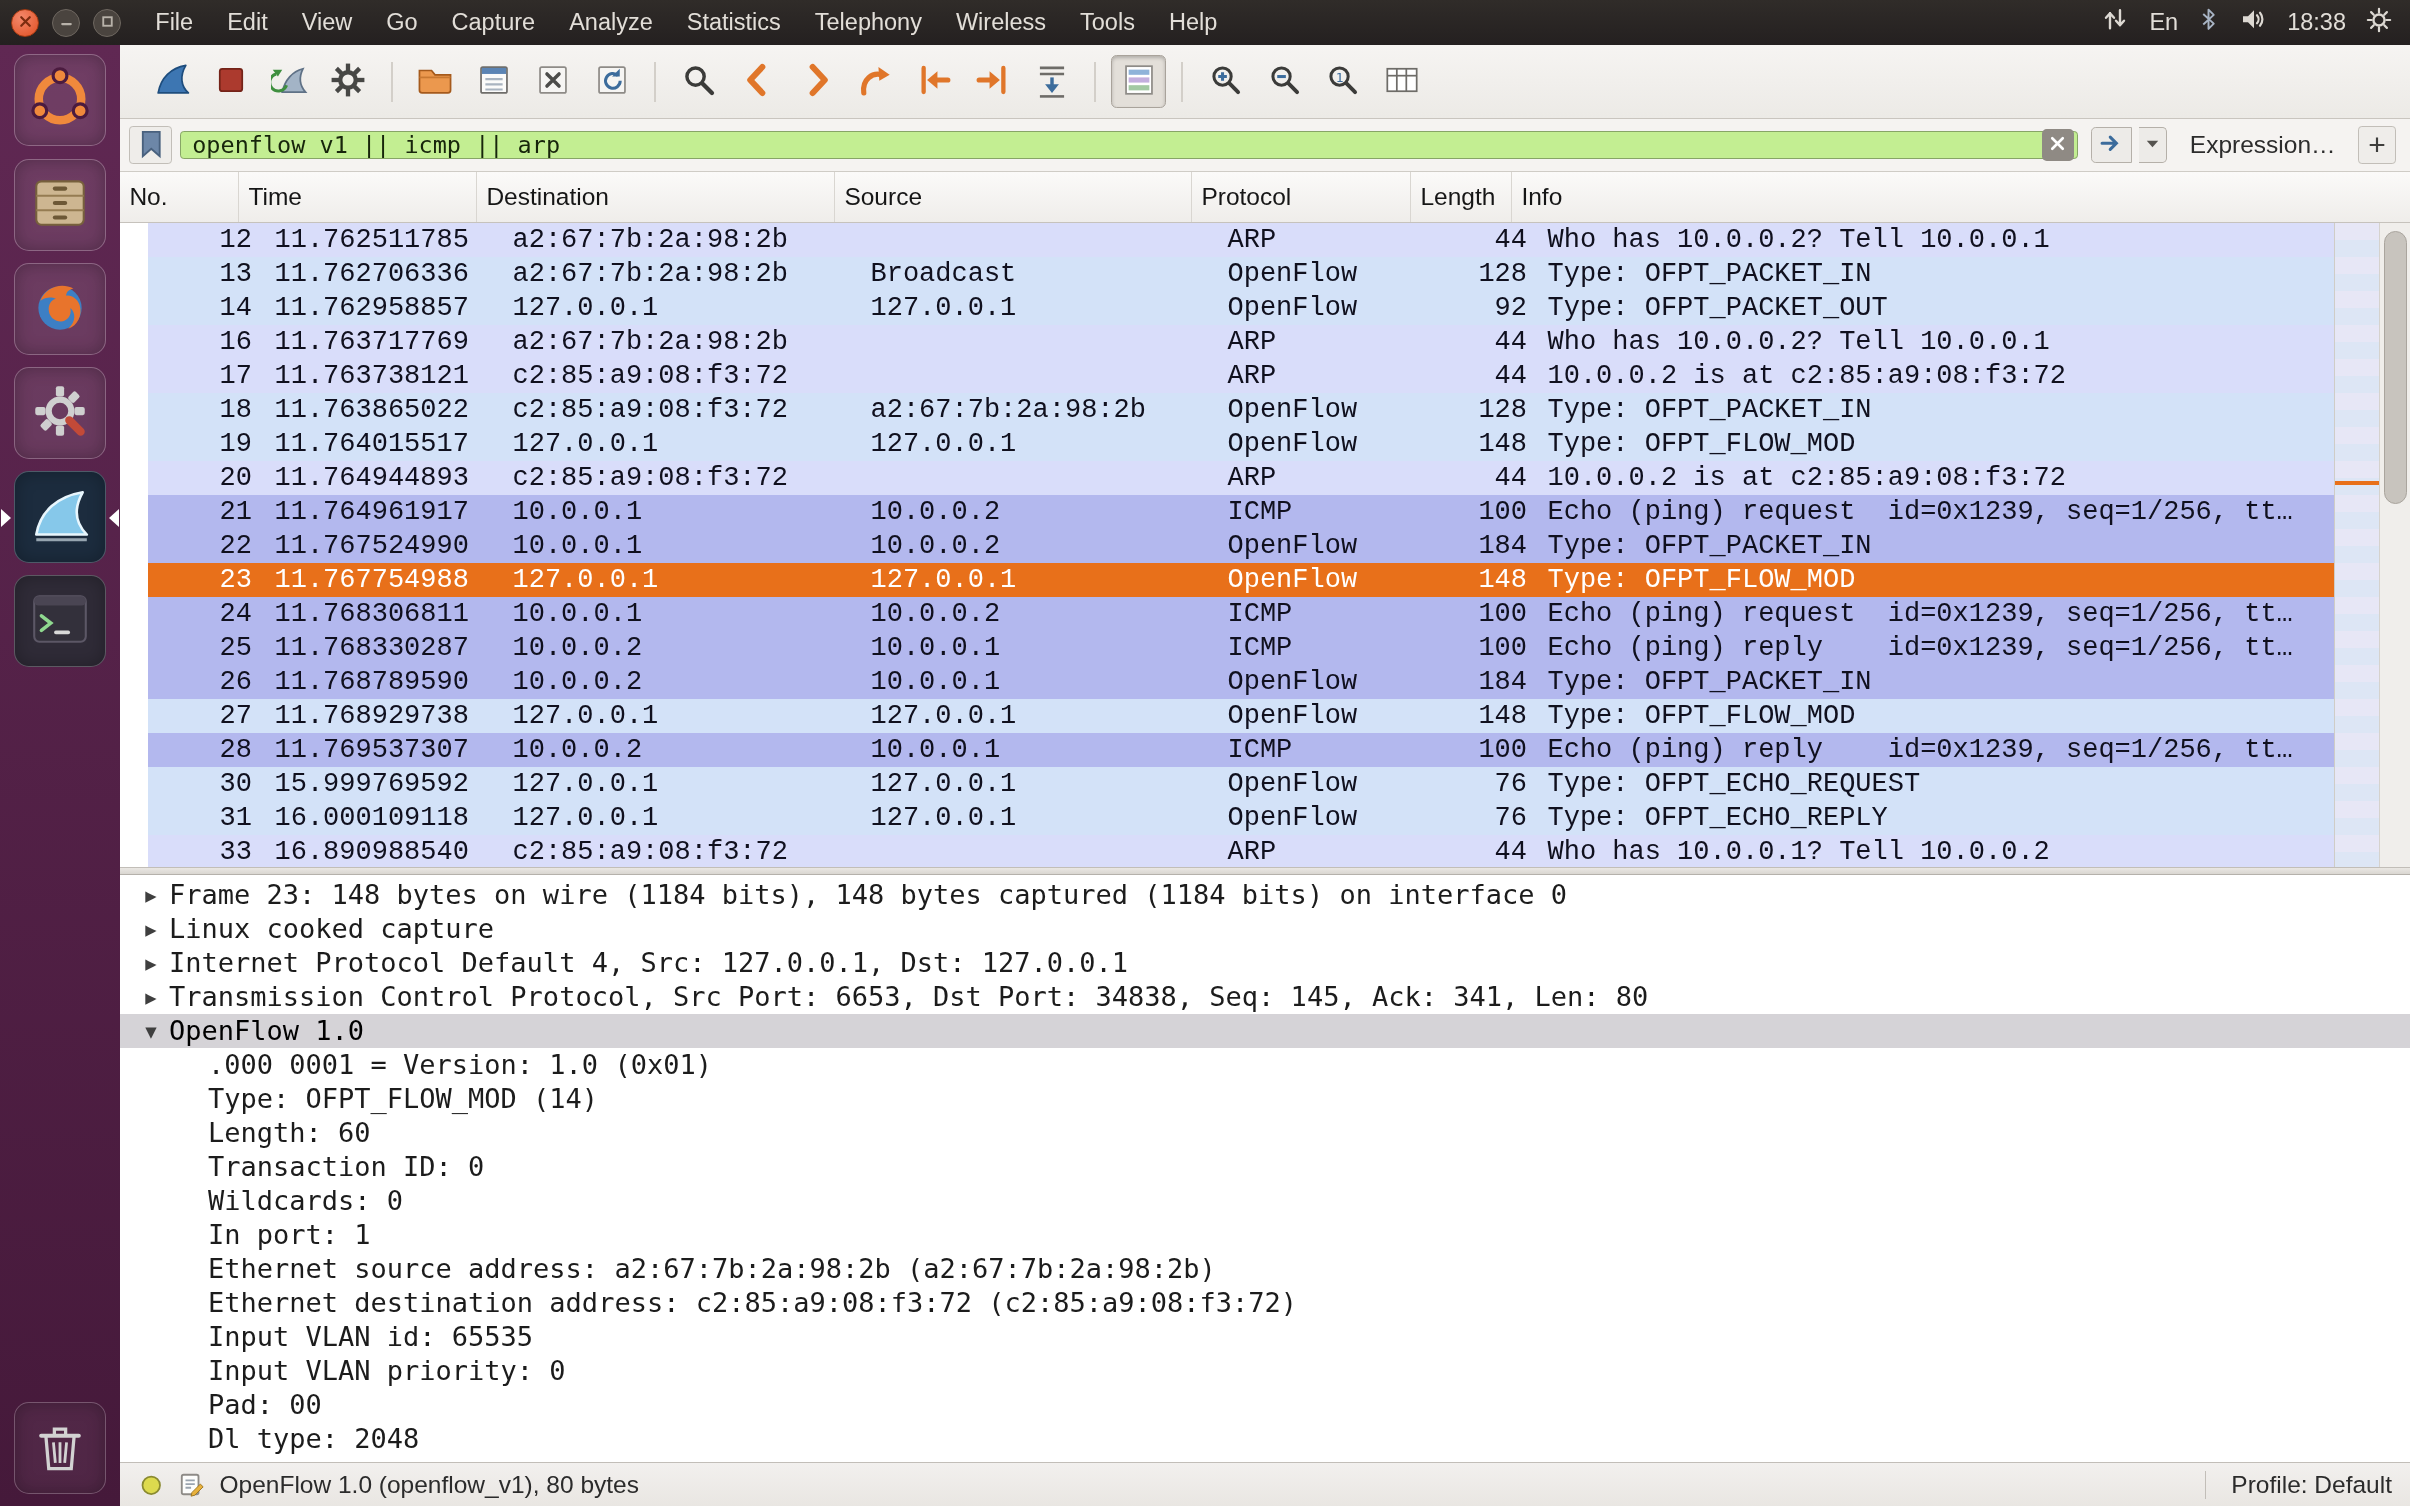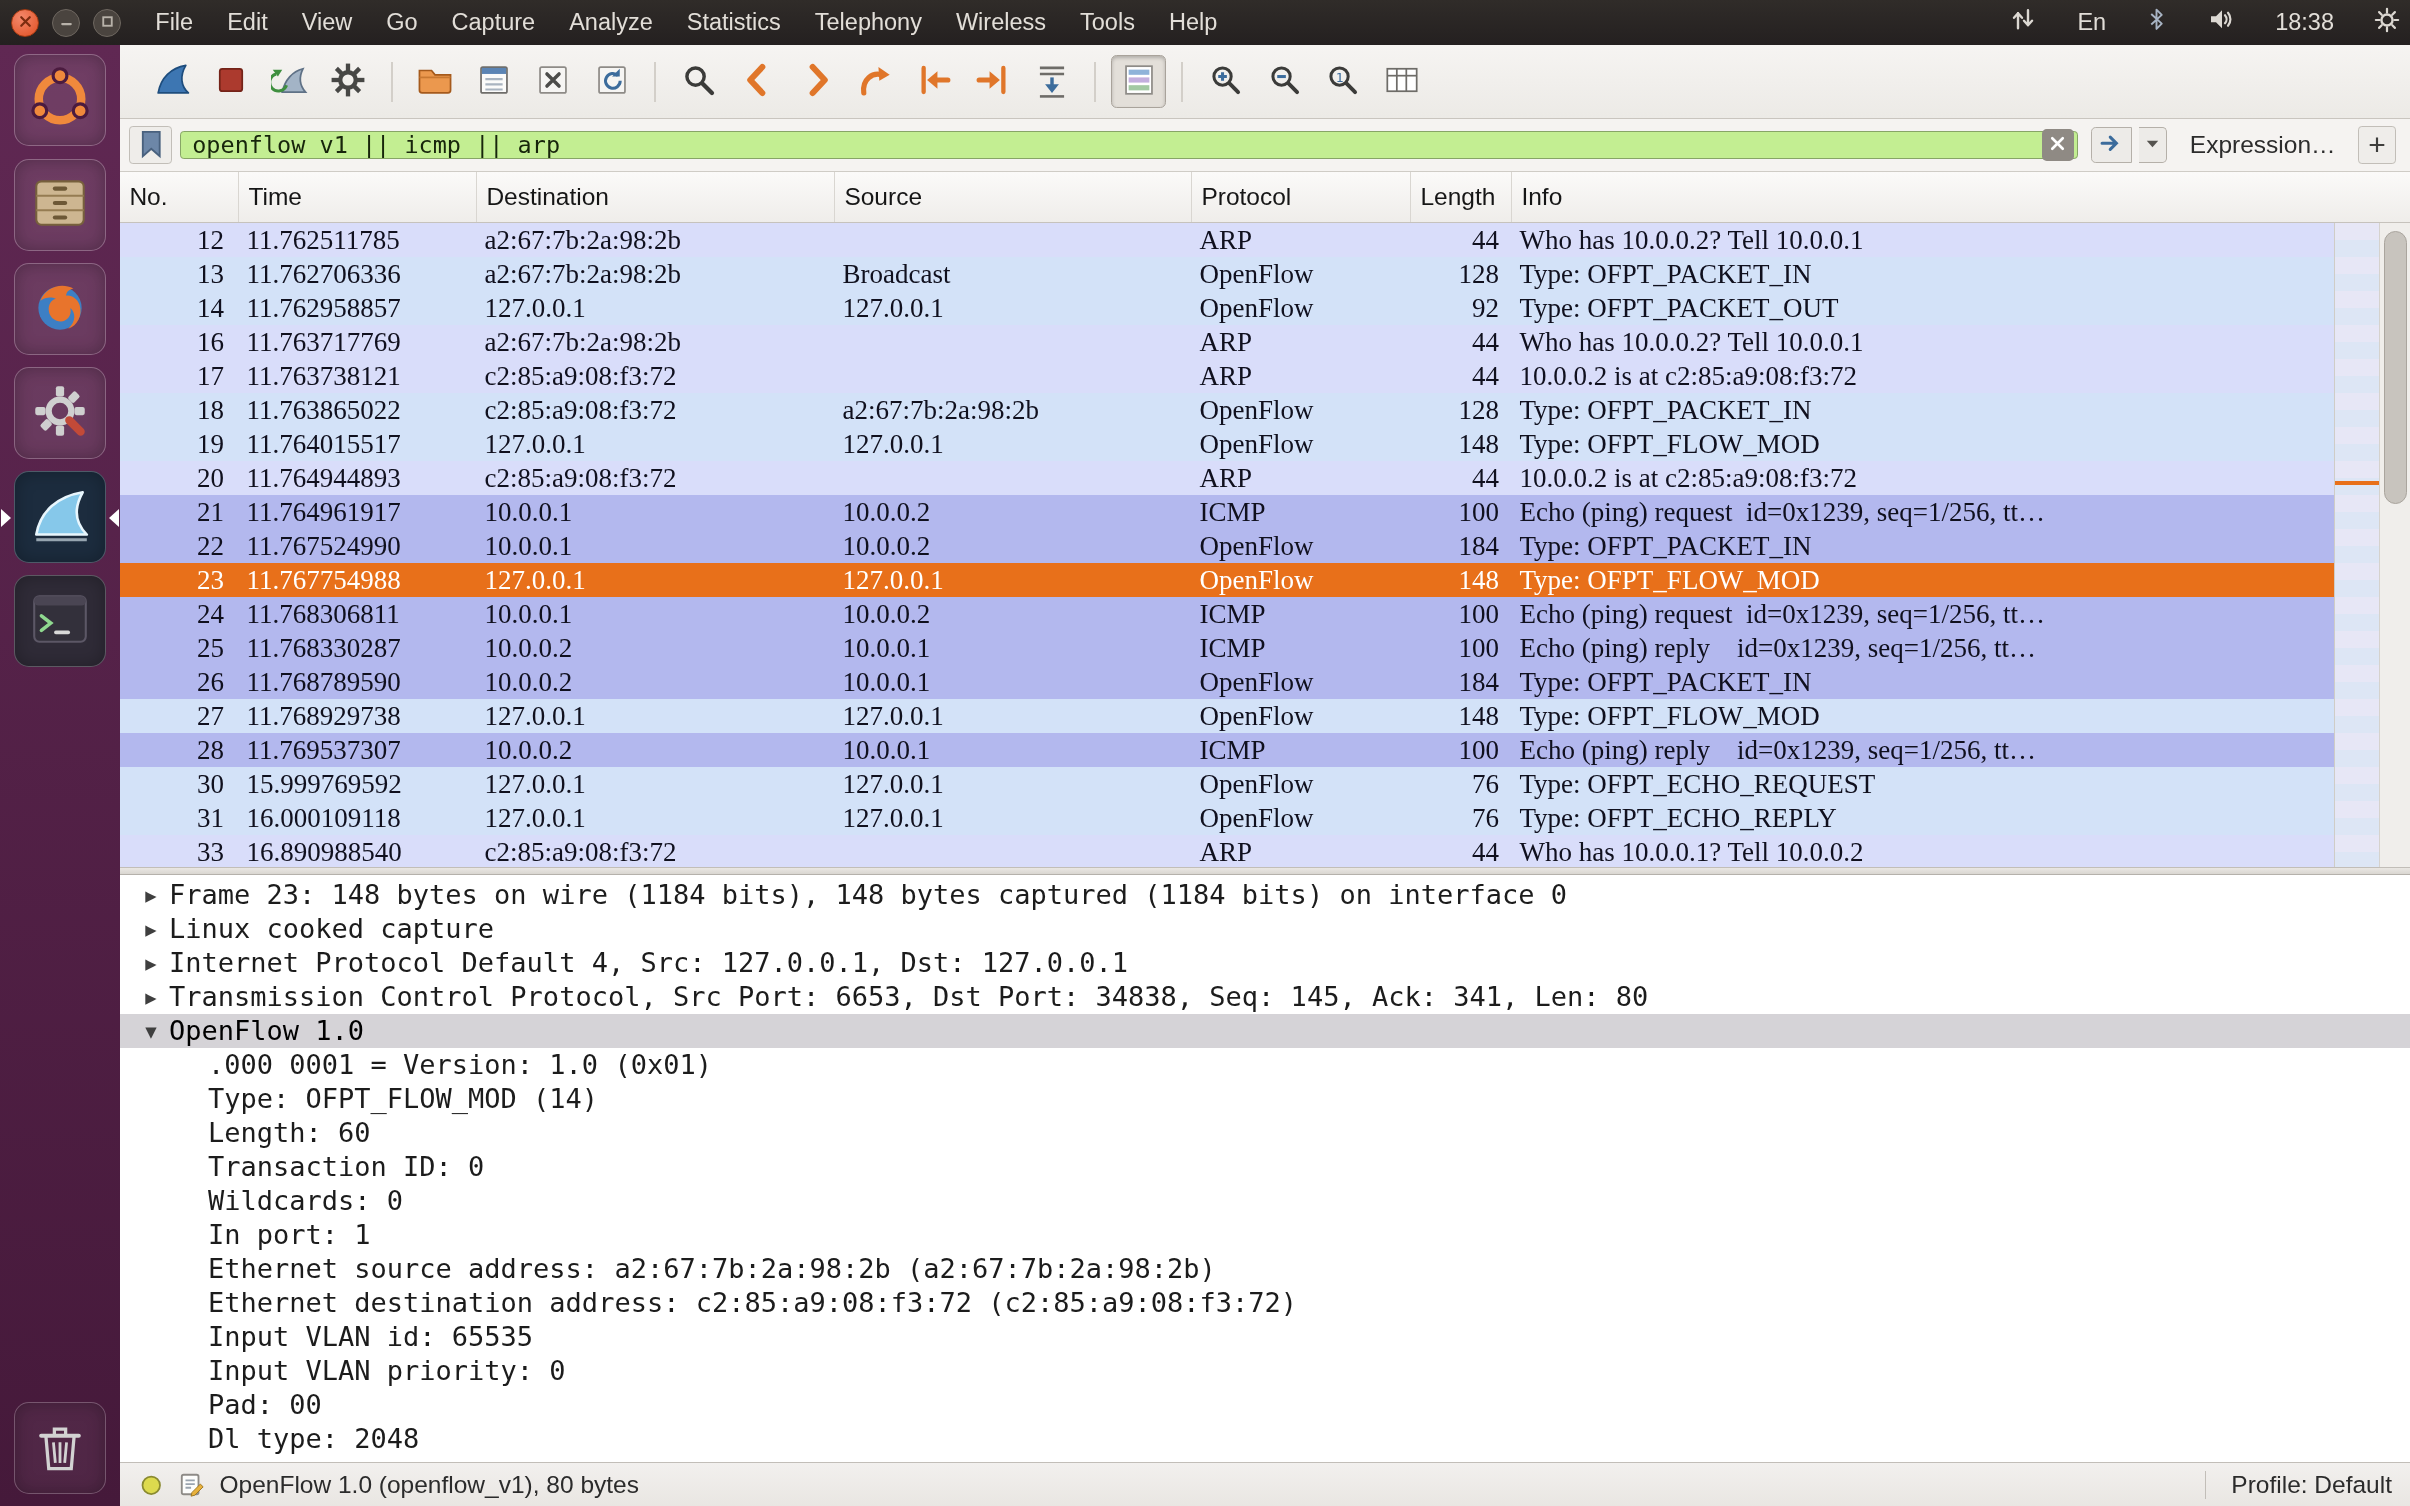--- a/index.html
+++ b/index.html
@@ -66,21 +66,21 @@
 
   
   :root { --grid:119px 238px 358px 357px 219px 101px minmax(0,1fr); }
   #packetlist { position:relative; flex:0 0 695px; background:#ffffff; overflow:hidden; }
   #phead { display:grid; grid-template-columns:var(--grid); height:51px; align-items:center;
            background:linear-gradient(#fbfaf9,#efedea); border-bottom:0.9px solid #c6c2bc;
            font-size:24.5px; color:#161616; }
   .hcell { height:100%; display:flex; align-items:center; padding:0 9.4px; border-right:0.9px solid #d9d6d1;
            white-space:nowrap; overflow:hidden; }
   #prows { height:644px; overflow:hidden; margin-right:77px;
-           font-family:Liberation Serif, serif; font-size:27px; color:#10101e; }
+           font-family:Liberation Mono, monospace; font-size:27px; color:#10101e;padding-left:28px; }
   .prow { display:grid; grid-template-columns:var(--grid); height:34px; line-height:34px; }
   .prow span { white-space:pre; overflow:hidden; padding:0 7.5px; }
   .prow .cno  { text-align:right; padding-right:15px; }
   .prow .clen { text-align:right; padding-right:13px; }
   .prow.sel { color:#ffffff; }
   .rail { position:absolute; top:51px; right:0; bottom:0; width:77px; display:flex; }
   .minimap { width:45px; position:relative; border-left:0.9px solid #cfccc6;
              background:repeating-linear-gradient(180deg,#e7e7f6 0 17px,#dde6f5 17px 34px); }
   .mm-marker { position:absolute; left:0; right:0; top:40%; height:4.7px; background:var(--row-sel,#e8701a); }
   .vscroll { flex:1; background:#f0eeeb; border-left:0.9px solid #d5d2cd; position:relative; }
@@ -136,21 +136,21 @@
         <span class="menu-item">View</span>
         <span class="menu-item">Go</span>
         <span class="menu-item">Capture</span>
         <span class="menu-item">Analyze</span>
         <span class="menu-item">Statistics</span>
         <span class="menu-item">Telephony</span>
         <span class="menu-item">Wireless</span>
         <span class="menu-item">Tools</span>
         <span class="menu-item">Help</span>
       </nav>
-    <div id="ind" class="" style="margin-left:auto;display:flex;align-items:center;gap:40px;padding-right:11px;font-size:23.5px;">
+    <div id="ind" class="" style="margin-left:auto;display:flex;align-items:center;gap:20px;padding-right:19px;font-size:23.5px;">
       <span class="ind"><span><svg viewBox="0 0 28 24" width="28" height="24.5">
               <path d="M9 21 V6 M9 6 5 10.5 M9 6 13 10.5" fill="none" stroke="#dcd8d2" stroke-width="2.4" stroke-linecap="round"></path>
               <path d="M19 3 V18 M19 18 15 13.5 M19 18 23 13.5" fill="none" stroke="#dcd8d2" stroke-width="2.4" stroke-linecap="round"></path>
             </svg></span></span>
       <span class="ind">En</span>
       <span class="ind"><span><svg viewBox="0 0 24 28" width="21" height="24.5">
               <path d="M6 8 18 19 12 25 V3 L18 9 6 20" fill="none" stroke="#a8b4c4" stroke-width="2.2" stroke-linejoin="round"></path>
             </svg></span></span>
       <span class="ind"><span><svg viewBox="0 0 28 24" width="28" height="24.5">
               <path d="M4 9 v6 h5 l6 6 V3 L9 9 Z" fill="#dcd8d2"></path>

